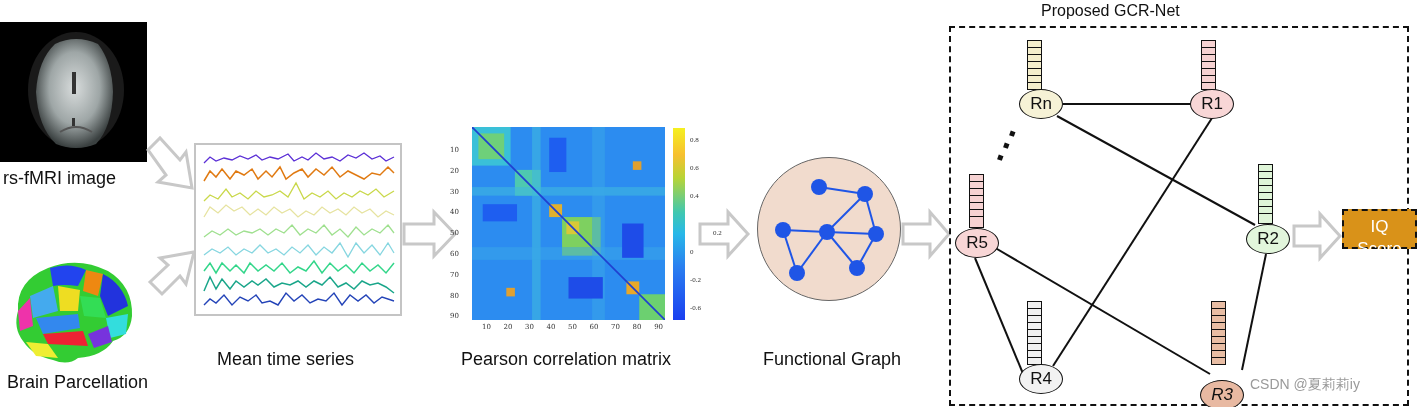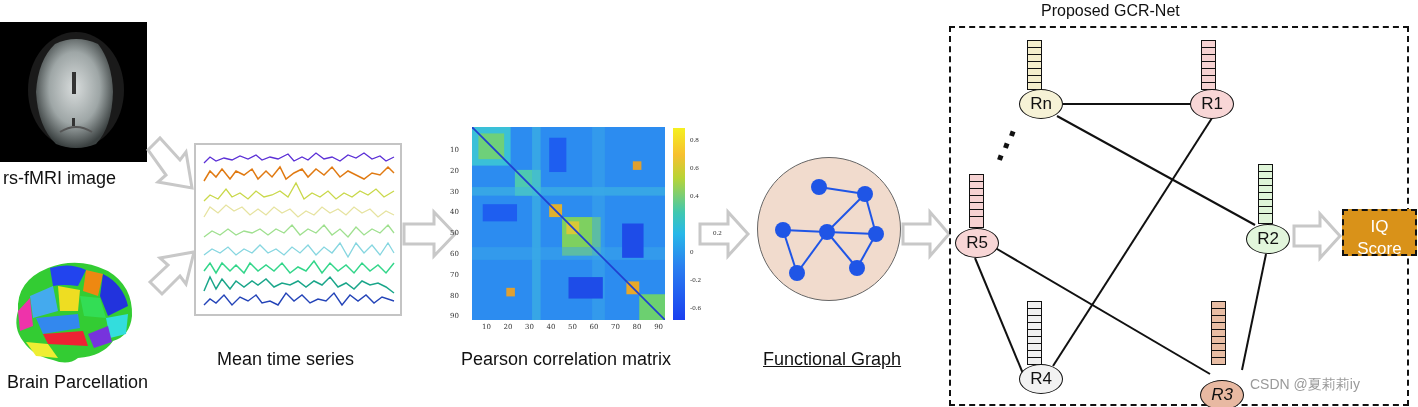--- a/index.html
+++ b/index.html
@@ -8,21 +8,21 @@
   .abs { position:absolute; }
   .label { position:absolute; font-size:18px; color:#111; white-space:nowrap; }
   .mri { left:0; top:22px; width:147px; height:140px; background:#000; overflow:hidden; }
   .ts-box { left:194px; top:143px; width:208px; height:173px; border:2px solid #c4c4c4; background:#fff; box-sizing:border-box; }
   .cm { left:472px; top:127px; width:193px; height:193px; }
   .cbar { left:673px; top:128px; width:12px; height:192px;
           background:linear-gradient(to bottom,#f5f020 0%,#f7c030 14%,#b8d436 26%,#40c8b0 44%,#28b8e8 55%,#2a80f0 72%,#1a3ff0 100%); }
   .cbar-tick { position:absolute; left:690px; font-size:7px; color:#333; font-family:Liberation Serif, serif; }
   .fg-circle { left:757px; top:157px; width:144px; height:144px; border-radius:50%; background:#f1dbcd; border:1.5px solid #666; box-sizing:border-box; }
   .gcr-box { left:949px; top:26px; width:460px; height:380px; border:2px dashed #111; box-sizing:border-box; }
-  .iq-box { left:1342px; top:209px; width:75px; height:47px; background:#d99219; border:2px dashed #111; box-sizing:border-box;
+  .iq-box { left:1342px; top:209px; width:75px; height:40px; background:#d99219; border:2px dashed #111; box-sizing:border-box;
             color:#fff; font-size:17px; text-align:center; line-height:22px; padding-top:5px; }
   .watermark { left:1250px; top:376px; font-size:14px; color:#9a9a9a; }
   .node { position:absolute; width:44px; height:30px; border-radius:50%; border:1.8px solid #111; box-sizing:border-box;
           display:flex; align-items:center; justify-content:center; font-size:17px; color:#111; }
   .stack { position:absolute; width:15px; border:1.5px solid #111; box-sizing:border-box; }
   .stack i { display:block; height:7px; border-bottom:1.5px solid #111; box-sizing:border-box; }
   .stack i:last-child { border-bottom:none; }
   svg { position:absolute; left:0; top:0; }
 </style>
 </head>
@@ -167,21 +167,21 @@
       <circle cx="61" cy="29" r="8"></circle>
       <circle cx="107" cy="36" r="8"></circle>
       <circle cx="25" cy="72" r="8"></circle>
       <circle cx="69" cy="74" r="8"></circle>
       <circle cx="118" cy="76" r="8"></circle>
       <circle cx="39" cy="115" r="8"></circle>
       <circle cx="99" cy="110" r="8"></circle>
     </g>
   </svg>
 </div>
-<div class="label" style="left:763px;top:349px;text-decoration:underline;">Functional Graph</div>
+<div class="label" style="left:763px;top:349px;">Functional Graph</div>
 
 <div class="label" style="left:1041px;top:2px;font-size:16px;">Proposed GCR-Net</div>
 <div class="abs gcr-box"></div>
 
 <svg width="1418" height="407">
   <g stroke="#111" stroke-width="2">
     <line x1="1063" y1="104" x2="1197" y2="104"></line>
     <line x1="1057" y1="116" x2="1255" y2="225"></line>
     <line x1="1212" y1="118" x2="1053" y2="366"></line>
     <line x1="992" y1="246" x2="1210" y2="374"></line>

